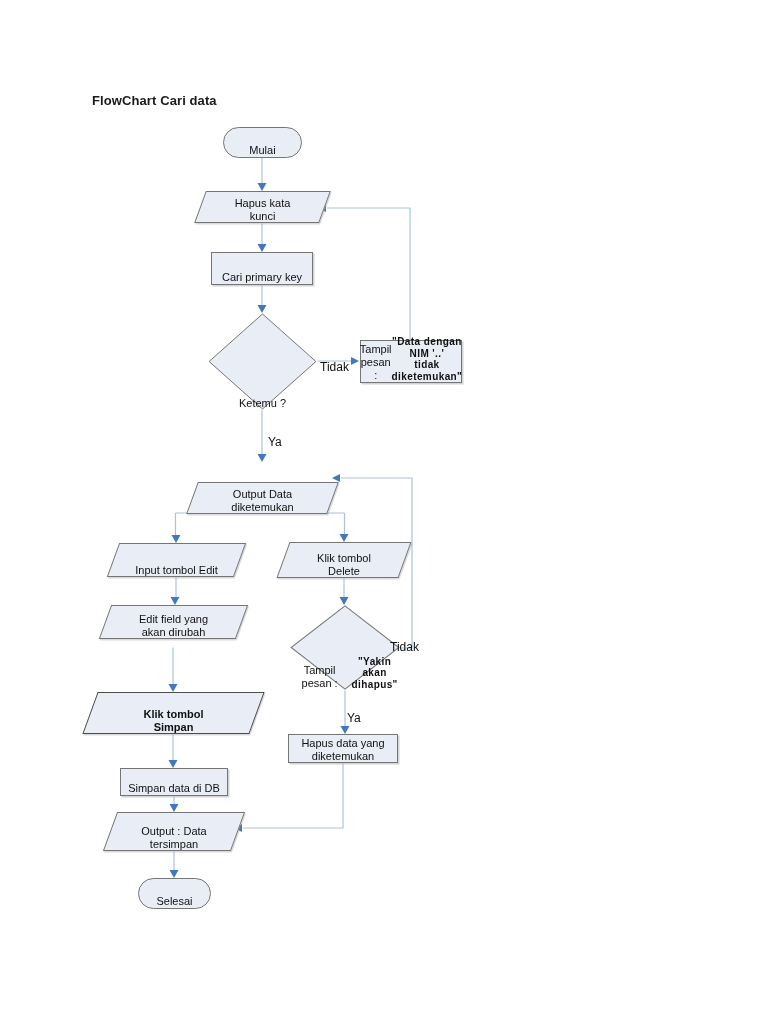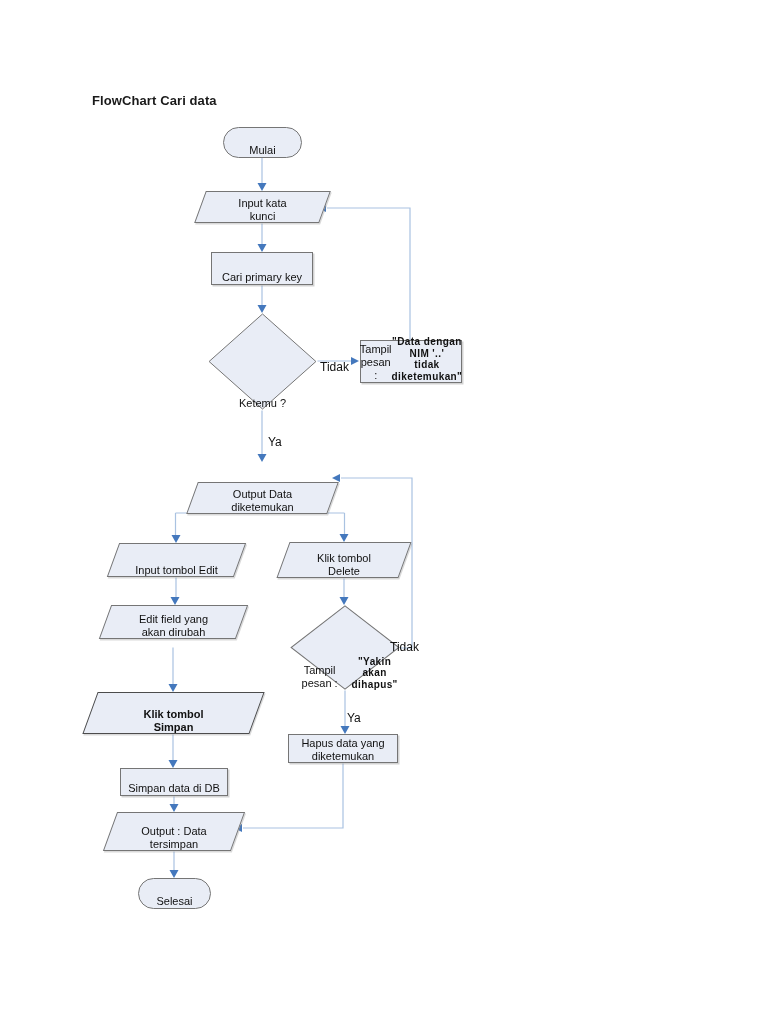--- a/index.html
+++ b/index.html
@@ -86,21 +86,21 @@
     <path class="head" d="M242 824 V832 L234 828 Z"></path>
     <path class="head" d="M169.5 870 H178.5 L174 878 Z"></path>
   </svg>
 
   <div class="node stadium" style="left:223px; top:127px; width:79px; height:31px;">
     <span class="lbl">Mulai</span>
   </div>
 
   <div class="node para" style="left:200px; top:191px; width:125px; height:32px;">
     <div class="para-bg"></div>
-    <span class="lbl">Input kata
+    <span class="lbl">Hapus kata
 kunci</span>
   </div>
 
   <div class="node rect" style="left:211px; top:252px; width:102px; height:33px;">
     <span class="lbl">Cari primary key</span>
   </div>
 
   <div class="node diamond" style="left:208px; top:313px; width:109px; height:97px;">
     <svg class="dshape" viewBox="0 0 100 100" preserveAspectRatio="none">
       <polygon points="50,1 99,50 50,99 1,50"></polygon>

